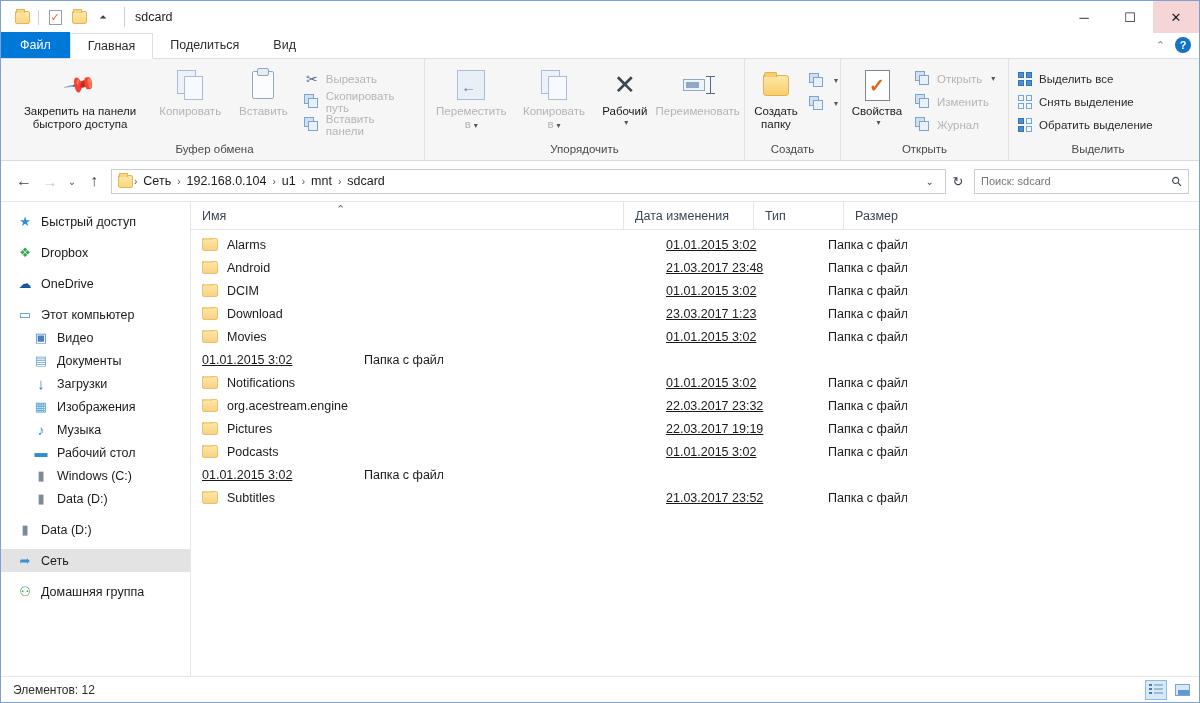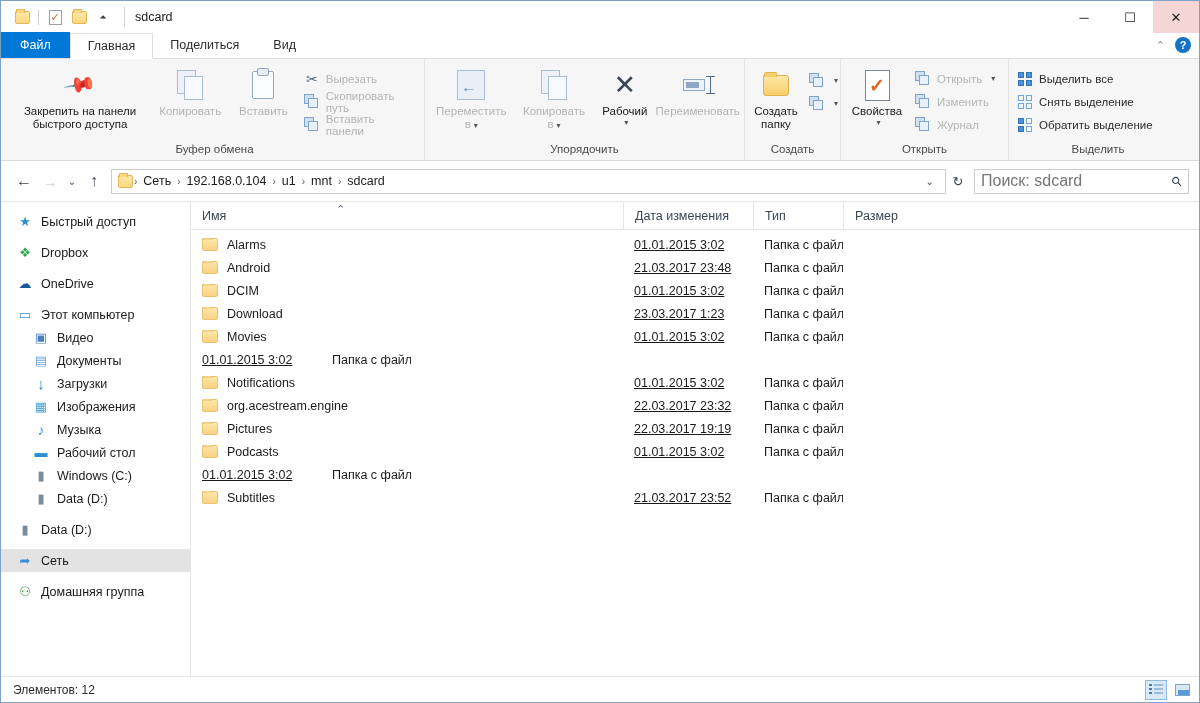--- a/index.html
+++ b/index.html
@@ -202,21 +202,21 @@
   .crumbs { display: flex; align-items: center; flex: 1; overflow: hidden; }
   .crumb { font-size: 12.5px; color: #1b1b1b; padding: 0 5px; white-space: nowrap; }
   .crumb-sep { font-size: 10px; color: #555; padding: 0 1px; }
   .addr-drop { font-size: 10px; color: #4a4a4a; padding: 0 7px; }
   .refresh { width: 24px; height: 25px; display:flex;align-items:center;justify-content:center;
              font-size: 13px; color: #3b4654; }
   .searchbox {
     width: 215px; height: 25px; border: 1px solid #cccccc; background:#fff;
     display: flex; align-items: center; padding: 0 6px; margin-left: 4px;
   }
-  .searchbox .ph { flex: 1; font-size: 16px; color: #767676; }
+  .searchbox .ph { flex: 1; font-size: 11px; color: #767676; }
   .mag { font-size: 13px; color: #3b4654; transform: rotate(-45deg); display:inline-block;}
 
   
   .main { flex: 1; display: flex; min-height: 0; border-top: 1px solid #e6e6e6; }
   .sidebar {
     width: 190px; flex: 0 0 190px; background: #fff;
     border-right: 1px solid #e6e6e6; padding-top: 8px; overflow: hidden;
   }
   .nav-item {
     height: 23px; display: flex; align-items: center; gap: 8px;
@@ -240,21 +240,21 @@
   .ch + .ch { border-left: 1px solid #e6e6e6; }
   .ch.c-name { width: 432px; flex: 0 0 432px; }
   .ch.c-date { width: 130px; flex: 0 0 130px; align-items: center; }
   .ch.c-type { width: 90px; flex: 0 0 90px; }
   .ch.c-size { width: 93px; flex: 0 0 93px; }
   .sort-caret {
     position: absolute; left: 145px; top: 1px;
     font-size: 11px; color: #5a6b80;
   }
   .rows { flex: 1; overflow: hidden; padding-top: 3px; }
-  .row { height: 23px; display: flex; align-items: center; }
+  .row { height: 23px; display: flex; align-items: center; gap: 32px; }
   .cell { font-size: 12.5px; color: #1b1b1b; white-space: nowrap; overflow: hidden; }
   .cell.c-name { width: 432px; flex: 0 0 432px; display: flex; align-items: center; gap: 9px; padding-left: 11px; }
   .cell.c-date { width: 130px; flex: 0 0 130px; padding-left: 11px; color:#1b1b1b;text-decoration:underline;}
   .cell.c-type { width: 90px; flex: 0 0 90px; padding-left: 11px; }
   .cell.c-size { width: 93px; flex: 0 0 93px; padding-left: 11px; }
   .rowfolder {
     width: 16px; height: 13px; flex: 0 0 16px;
     background: linear-gradient(#fde8a8,#f9d184);
     border: 1px solid #e8c270; border-radius: 1px 2px 2px 2px; position: relative;
   }

